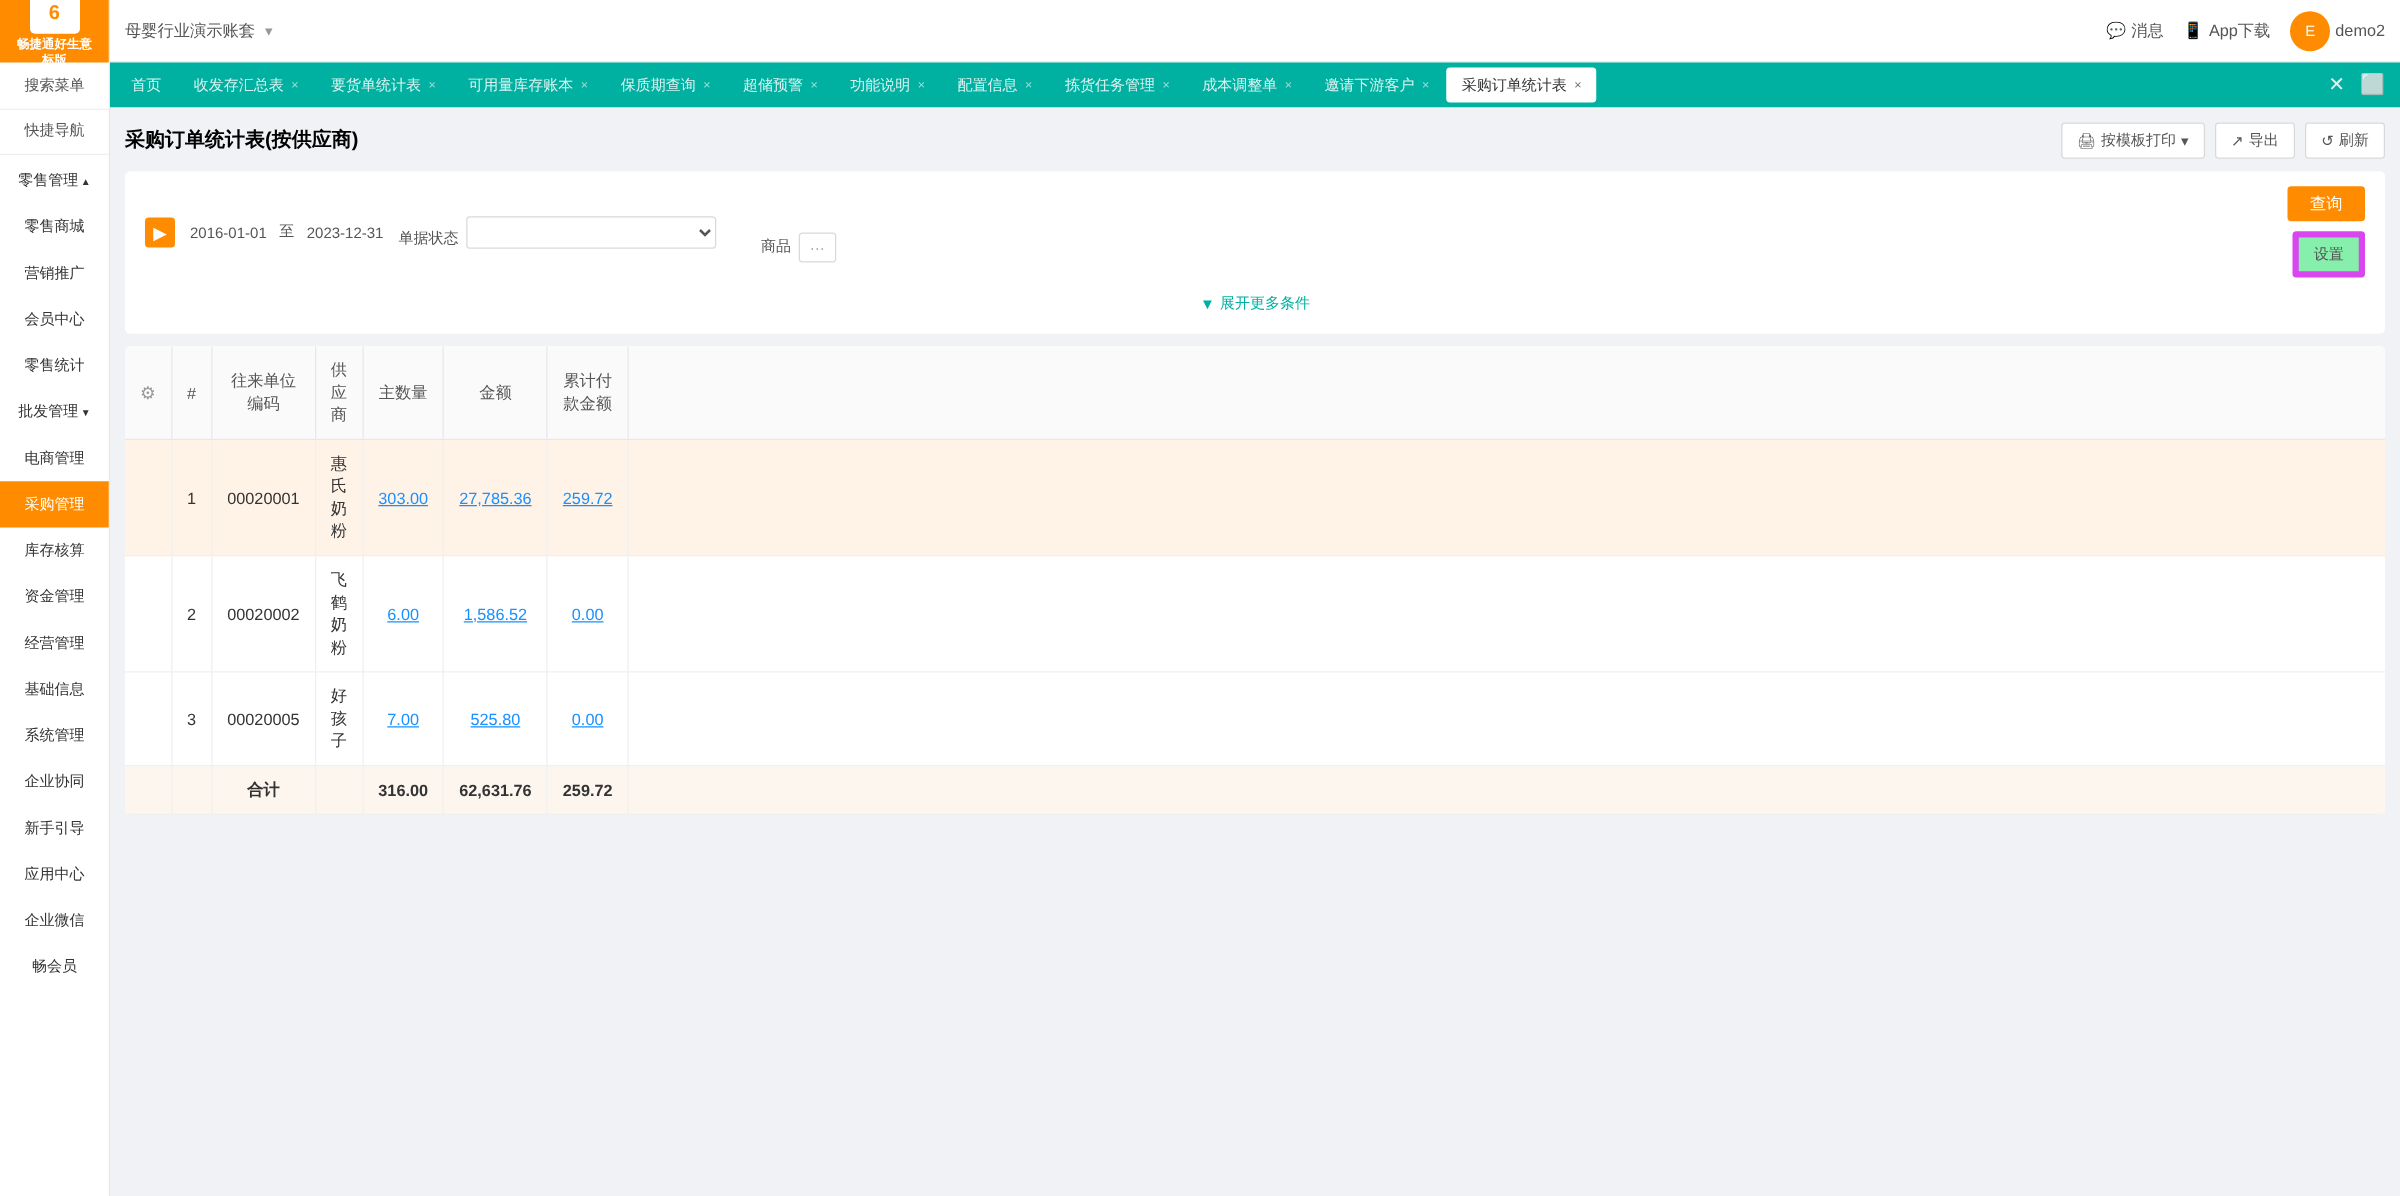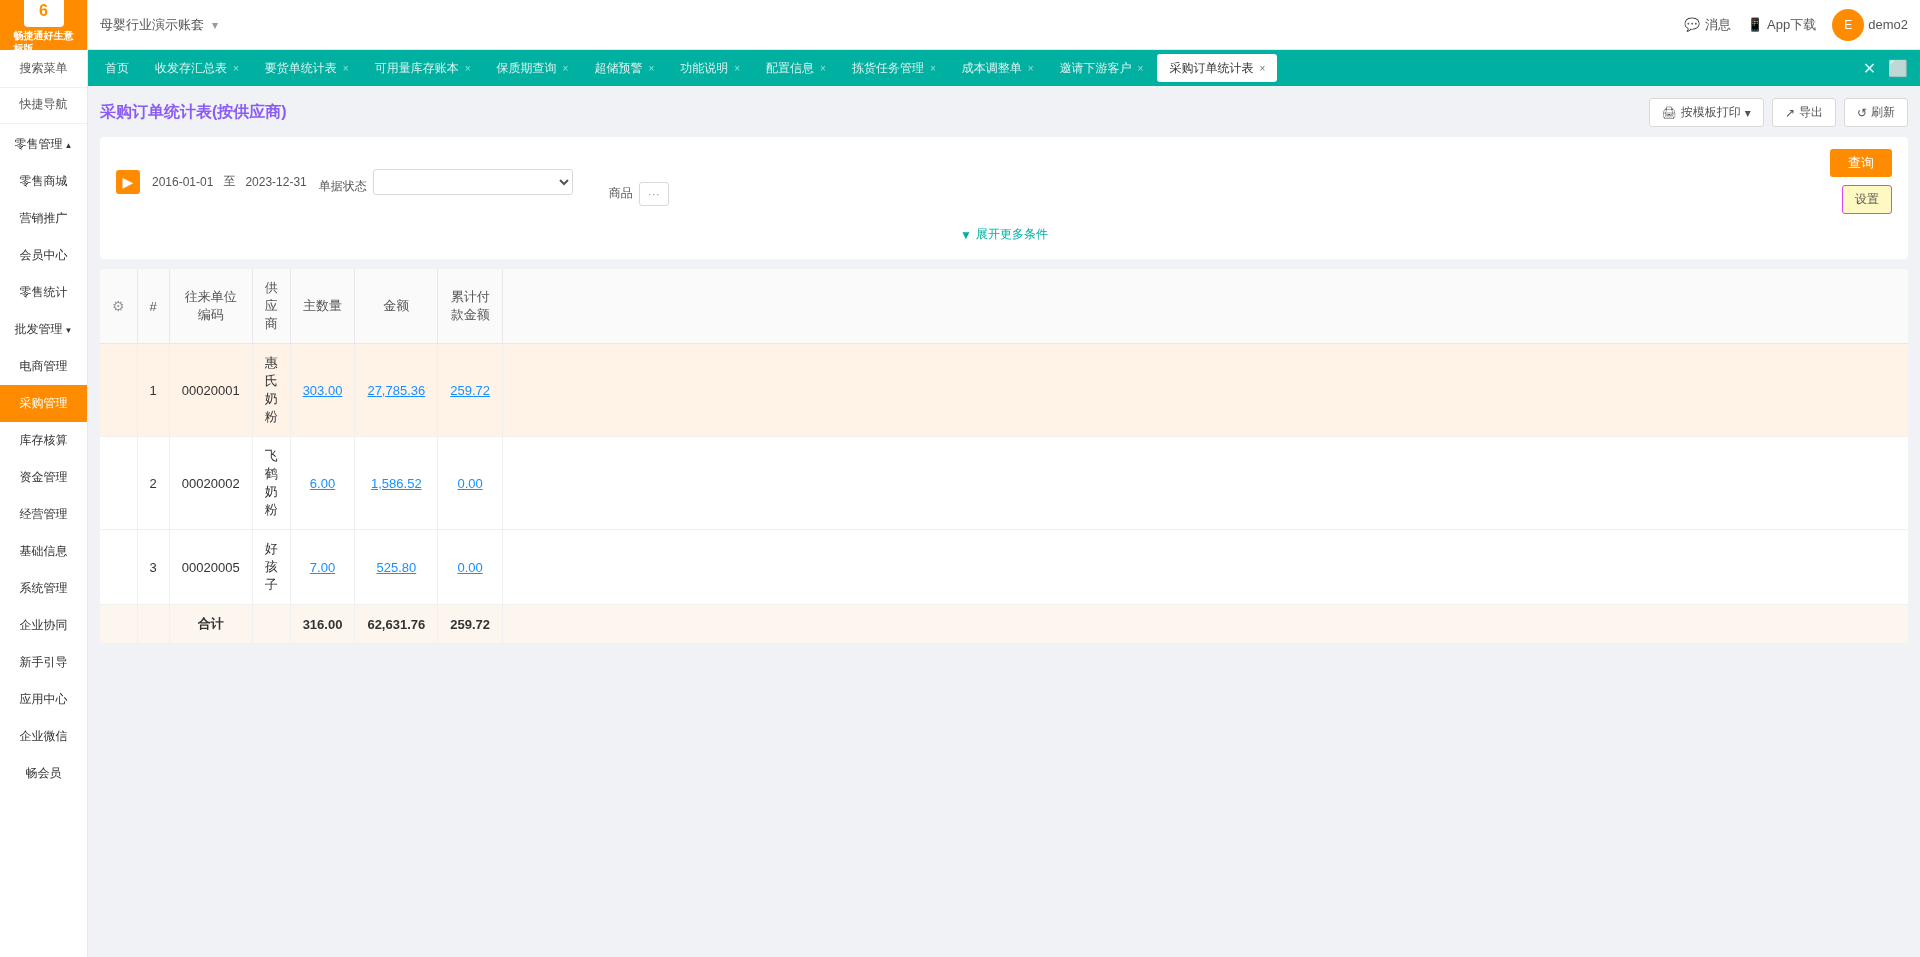--- a/index.html
+++ b/index.html
@@ -20,21 +20,21 @@
       background: #ff8c00;
       display: flex;
       align-items: center;
       justify-content: center;
       color: #fff;
       font-size: 11px;
       font-weight: bold;
       flex-shrink: 0;
       padding: 4px;
     }
-    .sidebar-logo-text { font-size: 10px; color: #fff; line-height: 1.3; }
+    .sidebar-logo-text { font-size: 10px; color: #fff; text-align: center; line-height: 1.3; }
     .sidebar-search-item {
       padding: 10px 4px;
       text-align: center;
       color: #555;
       font-size: 12px;
       border-bottom: 1px solid #f0f0f0;
       cursor: pointer;
     }
     .sidebar-nav-label {
       padding: 8px 4px;
@@ -171,21 +171,21 @@
     
     .page-header {
       display: flex;
       align-items: center;
       justify-content: space-between;
       margin-bottom: 10px;
     }
     .page-title {
       font-size: 16px;
       font-weight: bold;
-      color: #8b5cf6;
+      color: #000000;
     }
     .page-actions {
       display: flex;
       align-items: center;
       gap: 8px;
     }
     .btn-template {
       display: flex;
       align-items: center;
       gap: 4px;
@@ -225,23 +225,23 @@
       padding: 5px 18px;
       background: #ff8c00;
       color: #fff;
       border: none;
       border-radius: 3px;
       cursor: pointer;
       font-size: 13px;
     }
     .btn-settings {
       padding: 5px 12px;
-      background: #fef9c3;
-      color: #555;
-      border: 1px solid #d946ef;
+      background: #86efac;
+      color: #555;
+      border: 5px solid #d946ef;
       border-radius: 3px;
       cursor: pointer;
       font-size: 12px;
     }
 
     
     .filter-panel {
       background: #fff;
       border-radius: 4px;
       padding: 12px 16px;

